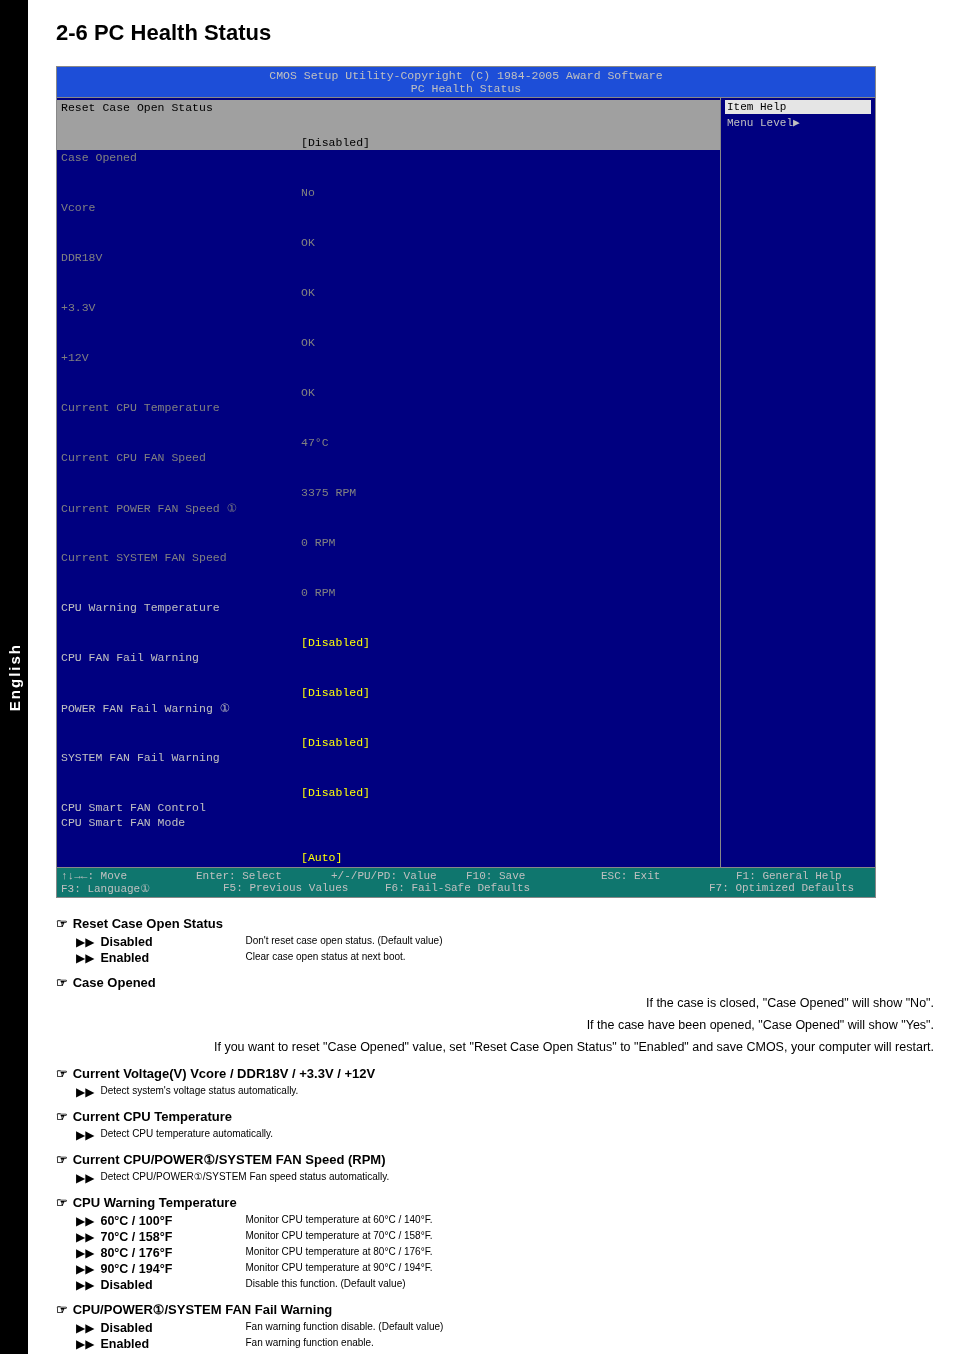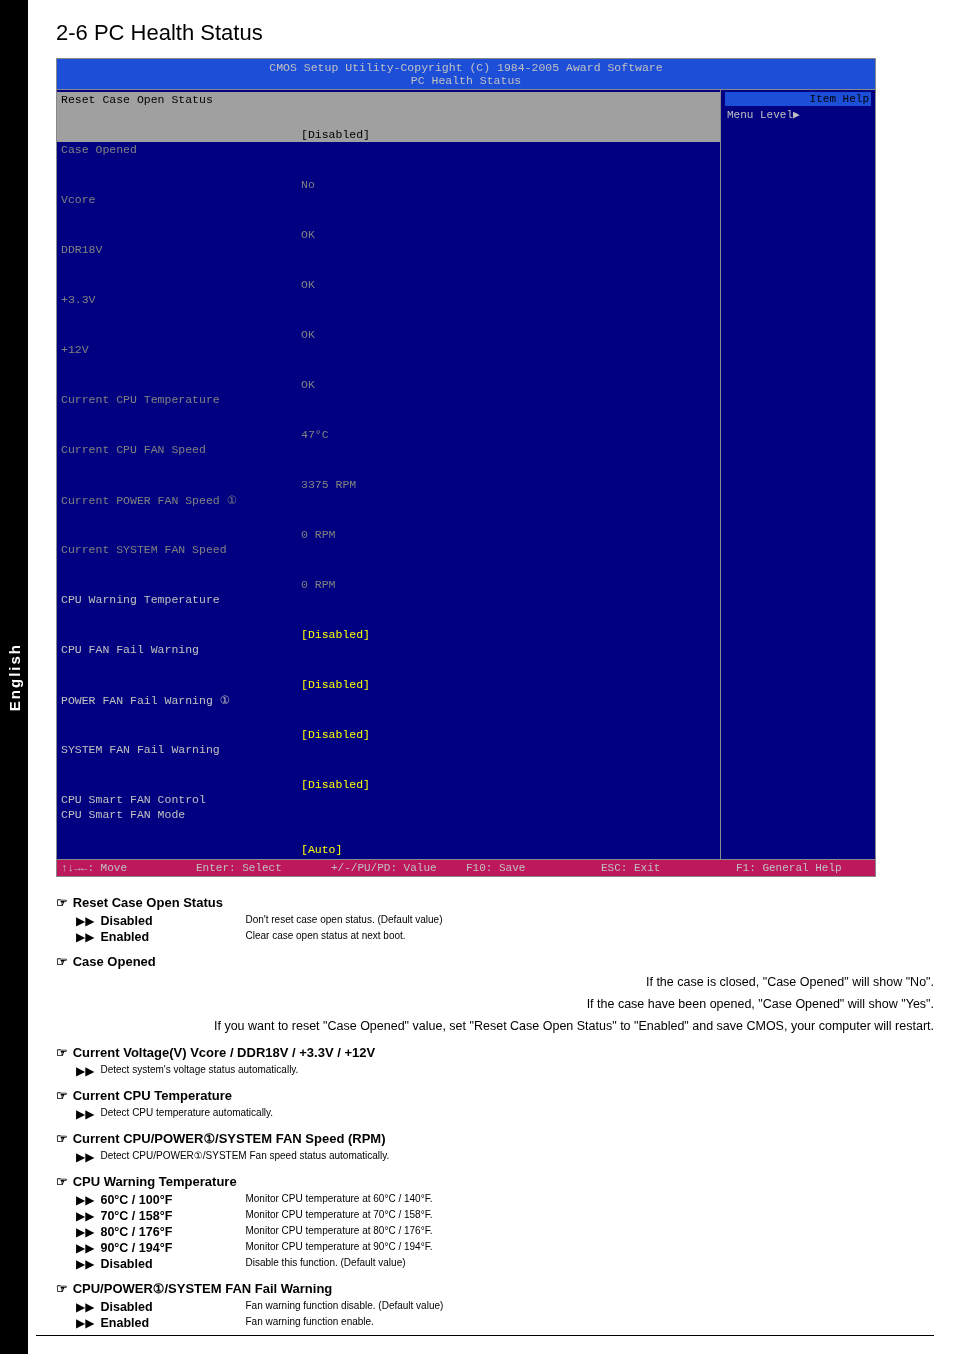--- a/index.html
+++ b/index.html
@@ -35,22 +35,22 @@
     }
 
     .main-content {
       margin-left: 36px;
       padding: 20px 20px 20px 20px;
     }
 
     
     .page-title {
       font-size: 22px;
-      font-weight: normal;
-      margin-bottom: 12px;
+      font-weight: bold;
+      margin-bottom: 20px;
     }
 
     
     .bios-box {
       border: 1px solid #888;
       background: #000080;
       color: #c0c0c0;
       font-family: 'Courier New', monospace;
       font-size: 11.5px;
       width: 820px;
@@ -72,23 +72,23 @@
       flex: 1;
       padding: 2px 0;
     }
     .bios-right {
       width: 155px;
       border-left: 1px solid #888;
       padding: 2px 4px;
       background: #000080;
     }
     .bios-item-help-title {
-      background: #1d4ed8;
+      background: #e5e5e5;
       color: #000;
-      text-align: right;
+      text-align: left;
       font-size: 11px;
       padding: 1px 2px;
     }
     .bios-item-help-content {
       color: #c0c0c0;
       font-size: 11px;
       padding: 2px;
     }
 
     .bios-row {
@@ -114,21 +114,21 @@
     }
     .bios-row.greyed .bios-row-label {
       color: #808080;
     }
     .bios-row.greyed .bios-row-value {
       color: #808080;
     }
 
     .bios-footer {
       border-top: 1px solid #888;
-      background: #be185d;
+      background: #0f766e;
       color: #c0c0c0;
       font-size: 11px;
       font-family: 'Courier New', monospace;
       padding: 2px 4px;
     }
     .bios-footer-row {
       display: flex;
       justify-content: space-between;
     }
     .bios-footer-item {
@@ -285,20 +285,27 @@
     <div class="bios-footer" id="bios-footer-container">
 
     <div class="bios-footer-row">
           <span class="bios-footer-item">↑↓→←: Move</span>
           <span class="bios-footer-item">Enter: Select</span>
           <span class="bios-footer-item">+/-/PU/PD: Value</span>
           <span class="bios-footer-item">F10: Save</span>
           <span class="bios-footer-item">ESC: Exit</span>
           <span class="bios-footer-item">F1: General Help</span>
         </div>
+        <div class="bios-footer-row">
+          <span class="bios-footer-item">F3: Language①</span>
+          <span class="bios-footer-item">F5: Previous Values</span>
+          <span class="bios-footer-item">F6: Fail-Safe Defaults</span>
+          <span class="bios-footer-item"></span>
+          <span class="bios-footer-item">F7: Optimized Defaults</span>
+        </div>
       </div>
   </div>
 
   <div id="sections-container">
 
   <div class="section">
         <div class="section-title">
           <span class="arrow-icon">☞</span>
           <span>Reset Case Open Status</span>
         </div>

